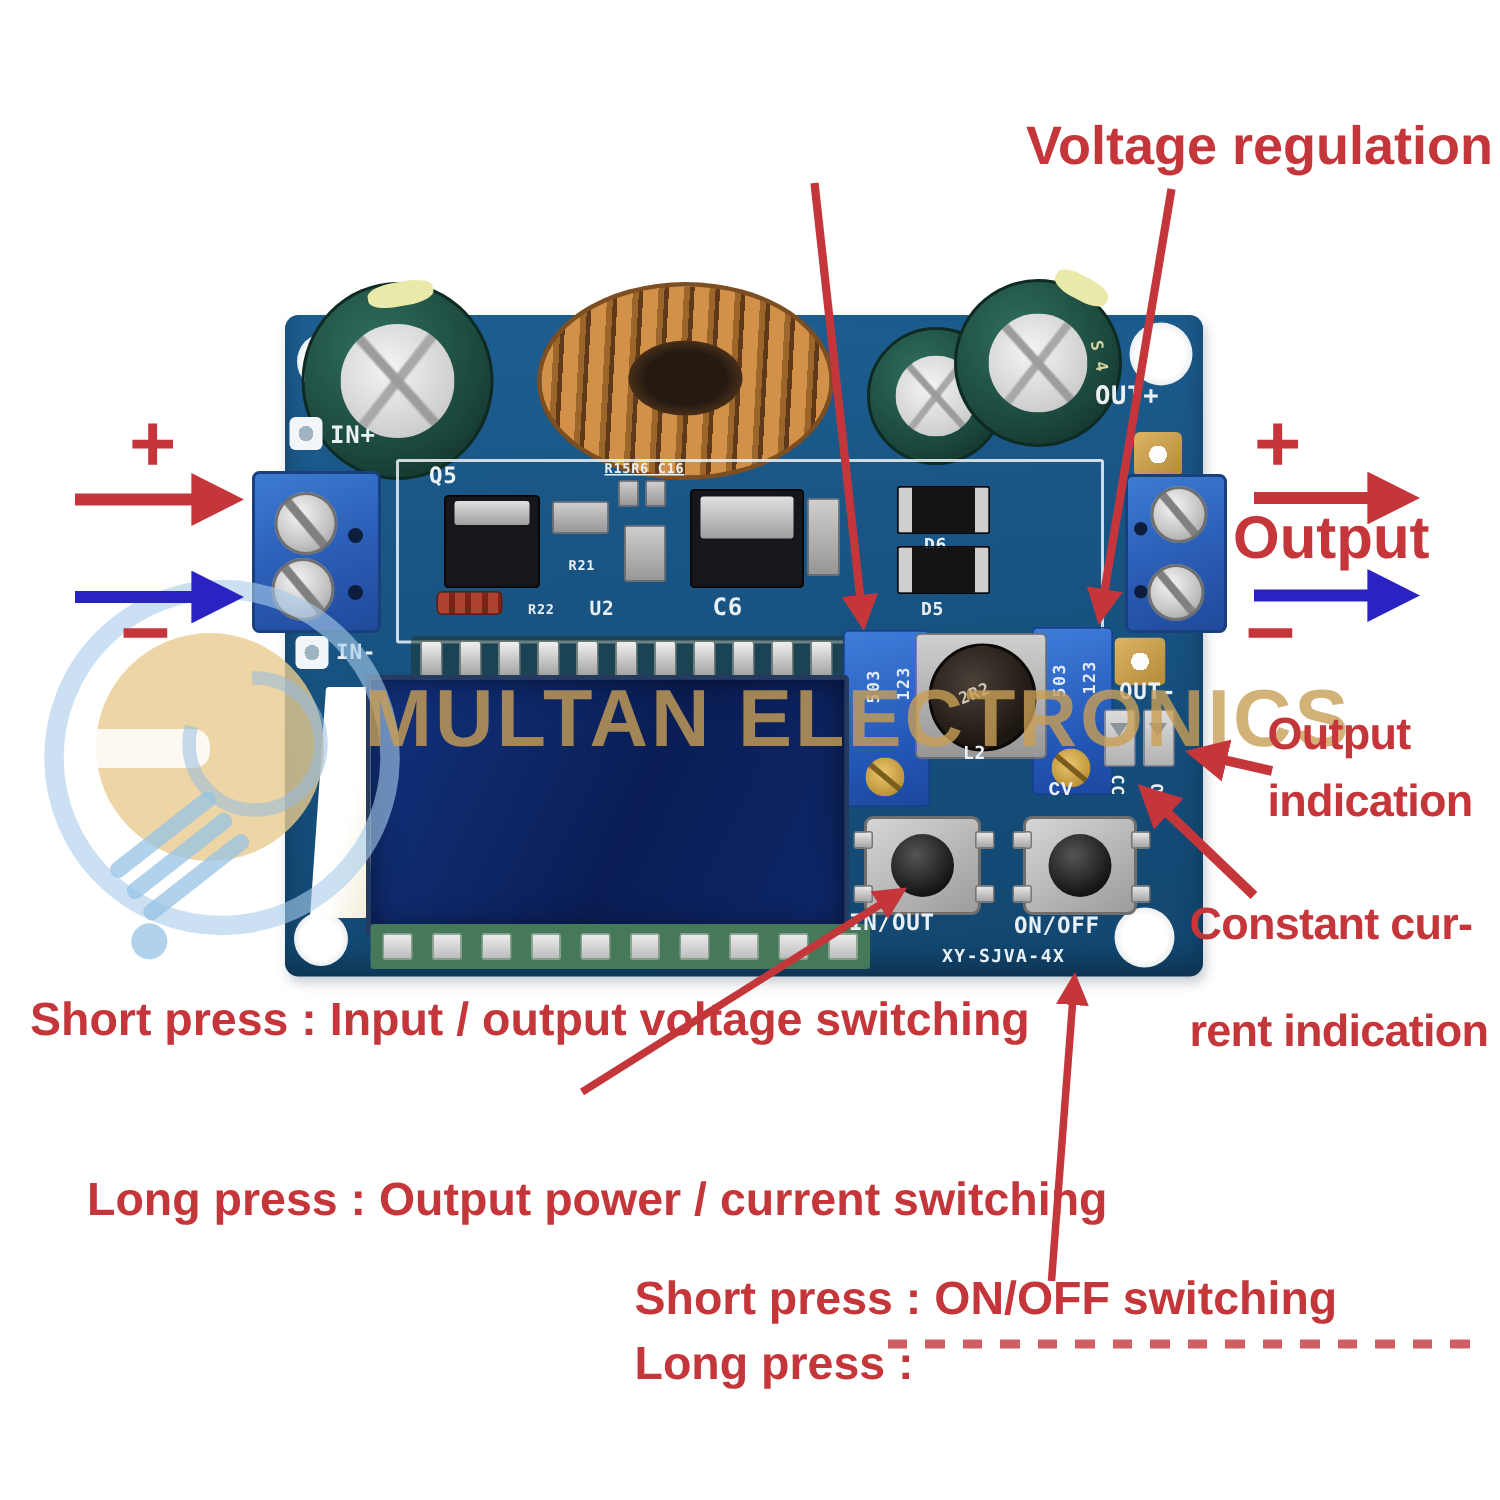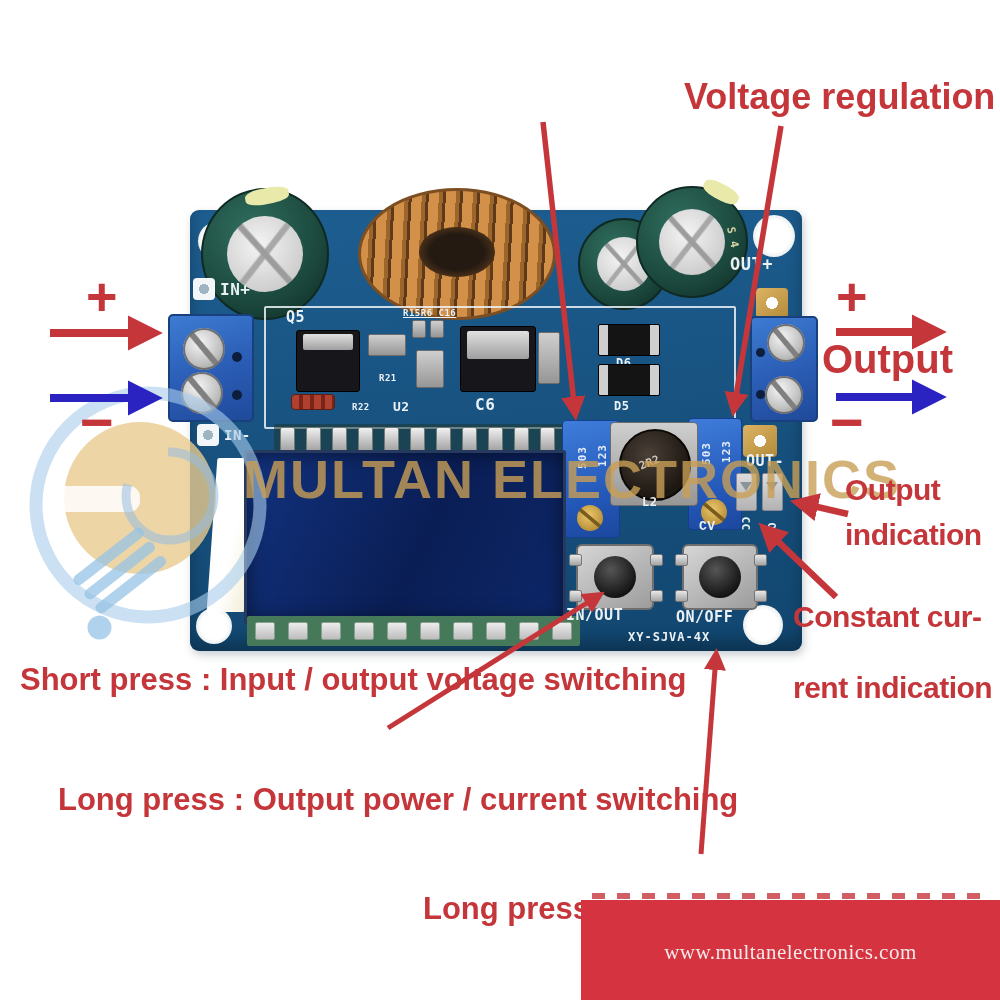--- a/index.html
+++ b/index.html
@@ -295,20 +295,18 @@
   <div class="red-t ann" style="left:822px;top:338px;font-size:40px;">Output</div>
   <div class="red-t ann sign" style="left:830px;top:392px;font-size:58px;">−</div>
 
   <div class="red-t ann" style="left:845px;top:474px;font-size:30px;letter-spacing:-0.5px;">Output</div>
   <div class="red-t ann" style="left:845px;top:519px;font-size:30px;letter-spacing:-0.5px;">indication</div>
   <div class="red-t ann" style="left:793px;top:601px;font-size:30px;letter-spacing:-0.5px;">Constant cur-</div>
   <div class="red-t ann" style="left:793px;top:672px;font-size:30px;letter-spacing:-0.5px;">rent indication</div>
 
   <div class="red-t ann" style="left:20px;top:664px;font-size:31px;">Short press : Input / output voltage switching</div>
   <div class="red-t ann" style="left:20px;top:784px;font-size:31px;margin-left:38px;">Long press : Output power / current switching</div>
+  <div class="red-t ann" style="left:423px;top:850px;font-size:31px;">Short press : ON/OFF switching</div>
   <div class="red-t ann" style="left:423px;top:893px;font-size:31px;">Long press :</div>
   <div class="glyph-tops"></div>
 
-  <div class="banner">
-    <span>www.multanelectronics.com</span>
-  </div>
 
 </div>
 
 </body></html>

